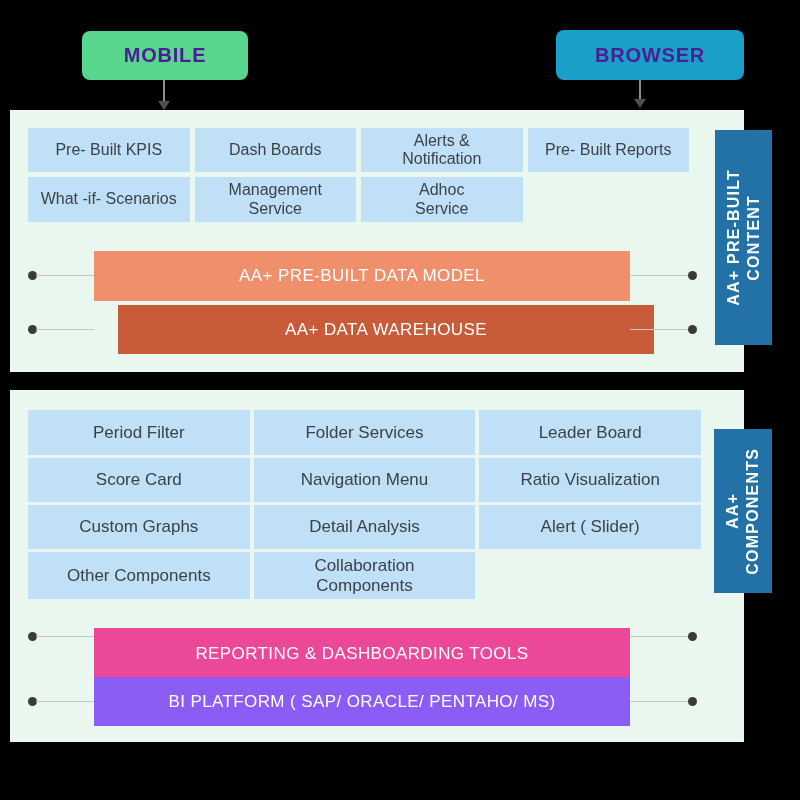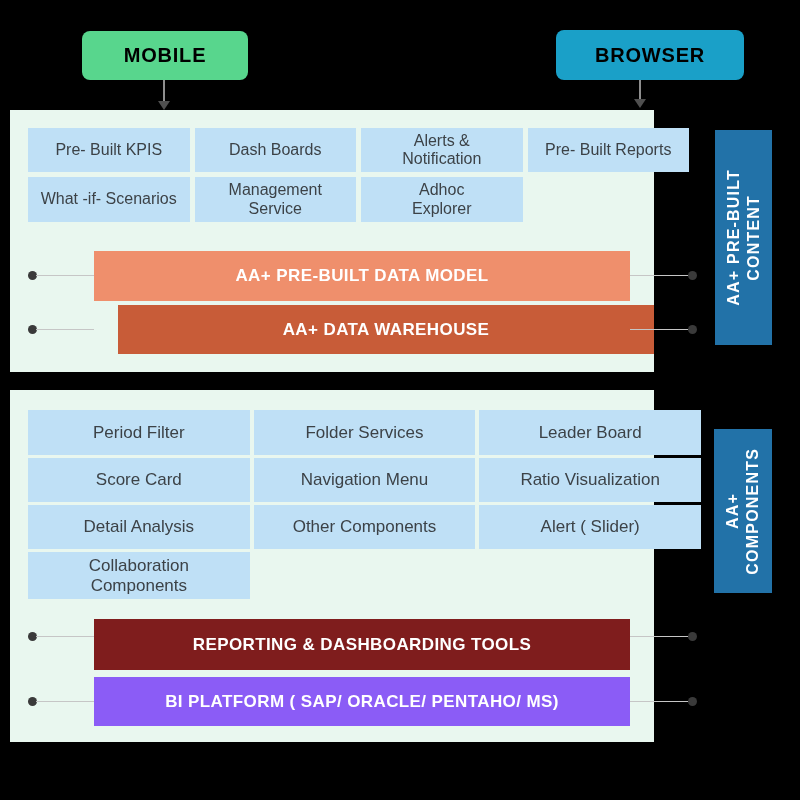--- a/index.html
+++ b/index.html
@@ -6,62 +6,62 @@
   body{
     width:800px;height:800px;background:#000;
     font-family:"Liberation Sans", sans-serif;
     position:relative;overflow:hidden;
   }
   .stage{position:absolute;inset:0;}
 
   
   .btn{
     position:absolute;display:flex;align-items:center;justify-content:center;
-    color:#000000;font-weight:bold;font-size:20px;letter-spacing:.8px;
+    color:#4c1d95;font-weight:bold;font-size:20px;letter-spacing:.8px;
     border-radius:8px;cursor:pointer;
   }
   .btn.mobile{left:82px;top:31px;width:166px;height:49px;background:#58d68d;}
   .btn.browser{left:556px;top:30px;width:188px;height:50px;background:#1aa0c8;}
 
   .stem{position:absolute;width:2px;background:#8e8e8e;}
   .stem.sm{left:163px;top:80px;height:22px;}
   .stem.sb{left:639px;top:80px;height:20px;}
   .arrowhead{position:absolute;width:0;height:0;
     border-left:6px solid transparent;border-right:6px solid transparent;
     border-top:9px solid #4f4f4f;}
   .arrowhead.am{left:158px;top:101px;}
   .arrowhead.ab{left:634px;top:99px;}
 
   
-  .panel{position:absolute;left:10px;width:644px;background:#e9f7ef;}
+  .panel{position:absolute;left:10px;width:700px;background:#e9f7ef;padding-left:34px;}
   .panel.p1{top:110px;height:262px;}
   .panel.p2{top:390px;height:352px;}
 
   .grid{position:absolute;display:grid;}
   .grid.g1{left:18px;top:18px;width:661px;
     grid-template-columns:repeat(4,1fr);grid-template-rows:44px 45px;gap:5px;}
   .grid.g2{left:18px;top:20px;width:673px;
     grid-template-columns:repeat(3,1fr);grid-template-rows:45px 44px 44px 47px;gap:3px 4px;}
   .cell{
     background:#bfe0f6;color:#3c4247;
     display:flex;align-items:center;justify-content:center;text-align:center;
     white-space:pre-line;line-height:1.15;cursor:default;
   }
   .g1 .cell{font-size:16px;}
   .g2 .cell{font-size:17px;}
 
   
   .hbar{
     position:absolute;left:84px;width:536px;
     display:flex;align-items:center;justify-content:center;
-    color:#fff;font-weight:bold;font-size:17px;letter-spacing:.4px;
+    color:#fff;font-weight:normal;font-size:17px;letter-spacing:.4px;
   }
   .hbar.salmon{top:141px;height:50px;background:#ef8f6c;}
   .hbar.rust{top:195px;height:49px;background:#c85c38;margin-left:24px;}
-  .hbar.grayb{top:229px;height:51px;background:#7f1d1d;}
+  .hbar.grayb{top:238px;height:51px;background:#ec4899;}
   .hbar.greenb{top:287px;height:49px;background:#8b5cf6;}
 
   
   .hline{position:absolute;height:1px;background:#c6c6c6;}
   .dot{position:absolute;width:9px;height:9px;border-radius:50%;background:#3a3a3a;}
   .hline.l{left:26px;width:58px;}
   .hline.r{left:620px;width:58px;}
   .dot.l{left:18px;}
   .dot.r{left:678px;}
 
@@ -96,21 +96,21 @@
     <div class="grid g1">
       <div class="cell">Pre- Built KPIS</div>
       <div class="cell">Dash Boards</div>
       <div class="cell">Alerts &amp;
 Notification</div>
       <div class="cell">Pre- Built Reports</div>
       <div class="cell">What -if- Scenarios</div>
       <div class="cell">Management
 Service</div>
       <div class="cell">Adhoc
-Explorer</div>
+Service</div>
     </div>
 
     <div class="hbar salmon">AA+ PRE-BUILT DATA MODEL</div>
     <div class="hbar rust">AA+ DATA WAREHOUSE</div>
 
     <div class="dot l" style="top:161px"></div>
     <div class="hline l" style="top:165px"></div>
     <div class="hline r" style="top:165px"></div>
     <div class="dot r" style="top:161px"></div>
 
@@ -126,23 +126,24 @@
   </section>
 
   <section class="panel p2">
     <div class="grid g2">
       <div class="cell">Period Filter</div>
       <div class="cell">Folder Services</div>
       <div class="cell">Leader Board</div>
       <div class="cell">Score Card</div>
       <div class="cell">Navigation Menu</div>
       <div class="cell">Ratio Visualization</div>
+      <div class="cell">Custom Graphs</div>
       <div class="cell">Detail Analysis</div>
+      <div class="cell">Alert ( Slider)</div>
       <div class="cell">Other Components</div>
-      <div class="cell">Alert ( Slider)</div>
       <div class="cell">Collaboration
 Components</div>
     </div>
 
     <div class="hbar grayb">REPORTING &amp; DASHBOARDING TOOLS</div>
     <div class="hbar greenb">BI PLATFORM ( SAP/ ORACLE/ PENTAHO/ MS)</div>
 
     <div class="dot l" style="top:242px"></div>
     <div class="hline l" style="top:246px"></div>
     <div class="hline r" style="top:246px"></div>

